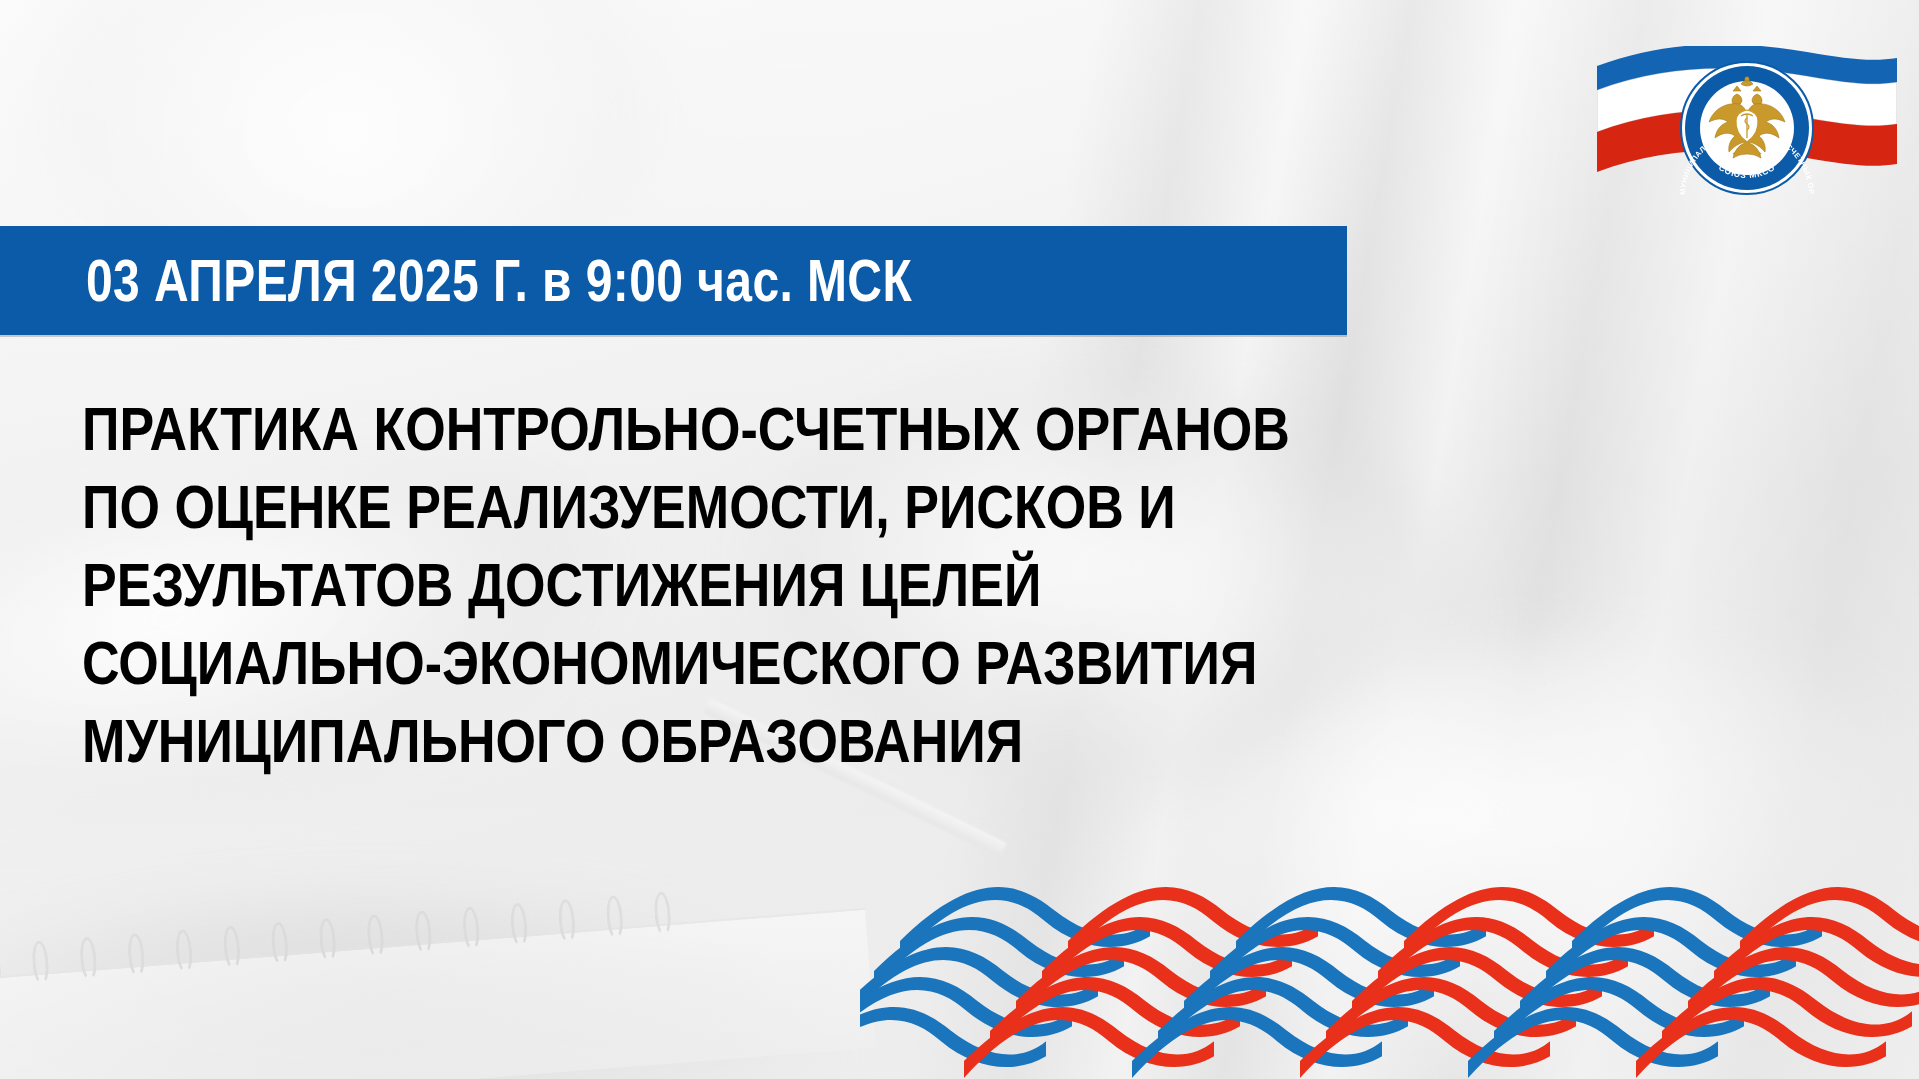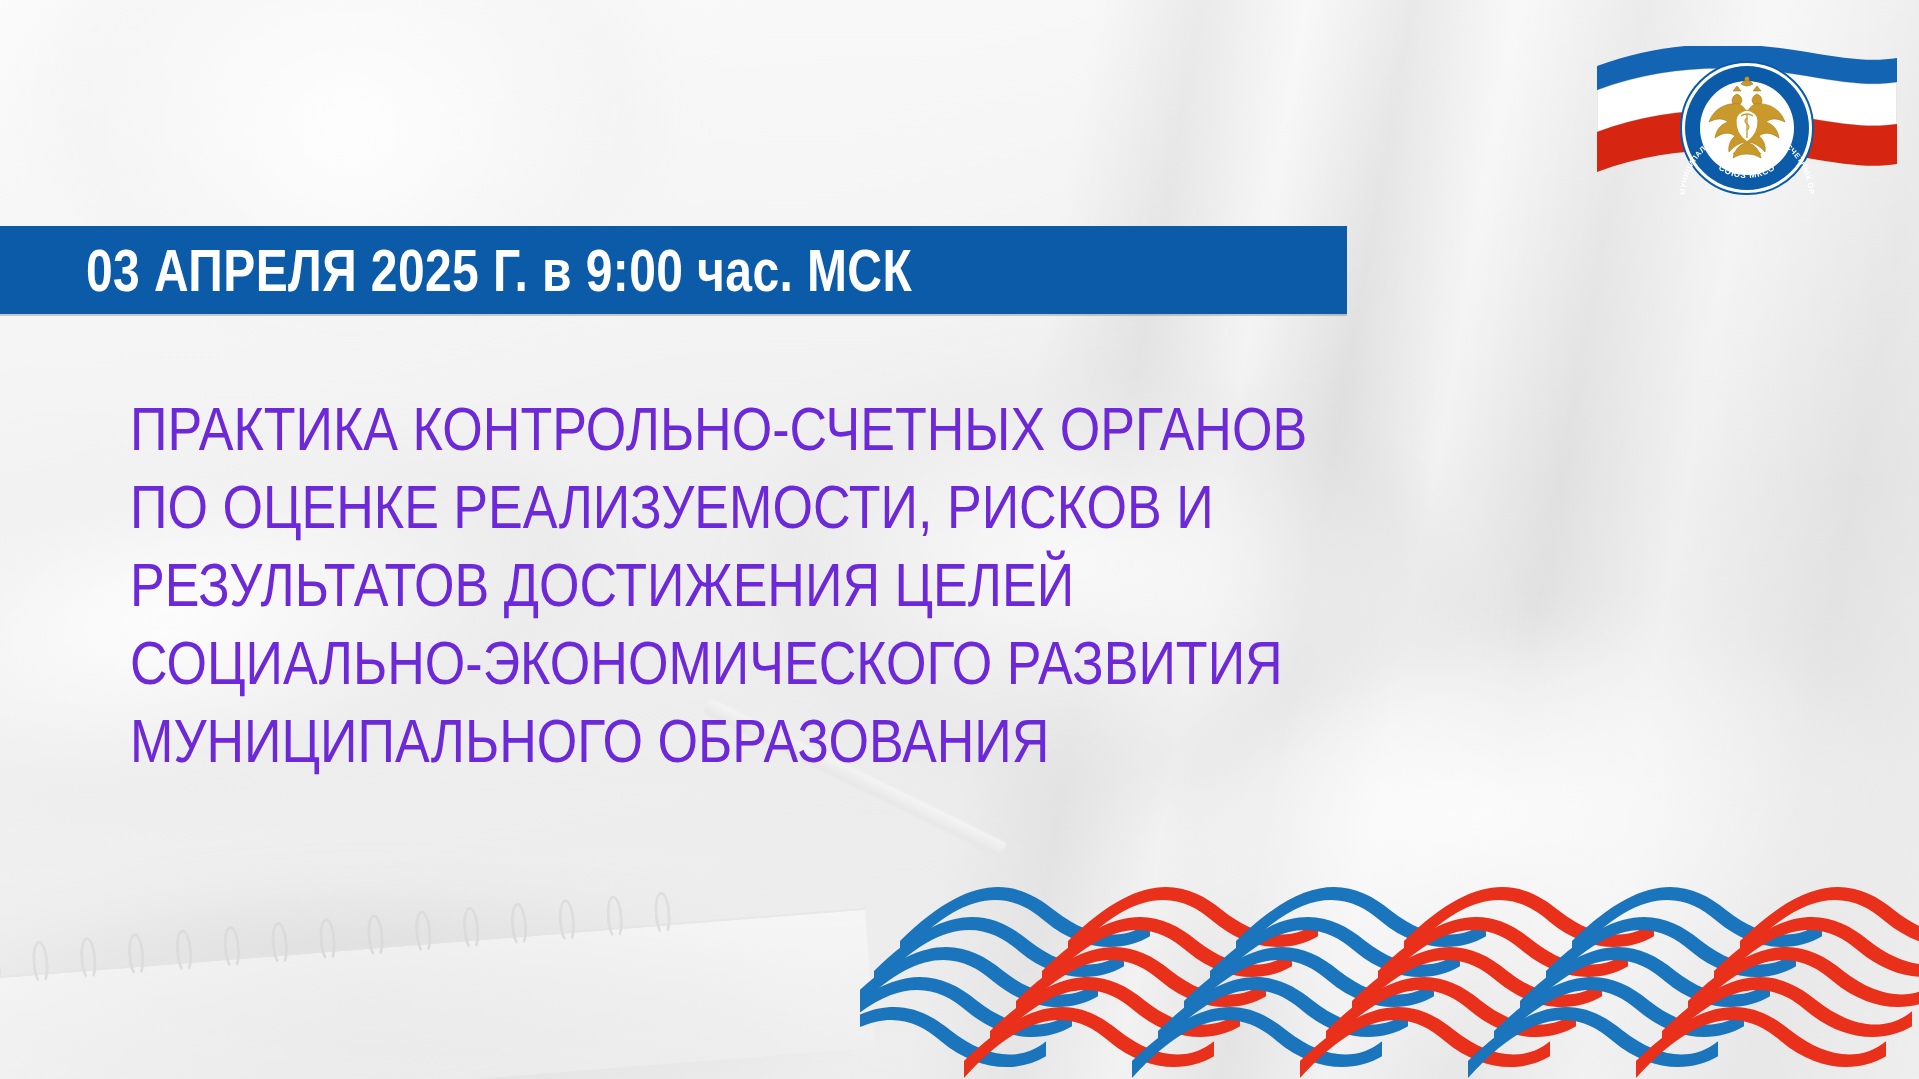--- a/index.html
+++ b/index.html
@@ -130,21 +130,21 @@
     white-space: nowrap;
     text-shadow: 0 1px 0 rgba(255,255,255,0.8);
   }
 
   
   .date-banner {
     position: absolute;
     left: 0;
     top: 226px;
     width: 1347px;
-    height: 88px;
+    height: 109px;
     background: #0B5BA8;
     display: flex;
     align-items: center;
     box-shadow: 0 2px 0 rgba(0,0,0,0.18);
   }
   .date-banner .date-text {
     margin-left: 86px;
     color: #ffffff;
     font-size: 60px;
     font-weight: 700;
@@ -153,26 +153,25 @@
     transform: scaleX(0.80);
     transform-origin: left center;
   }
 
   
   .headline {
     position: absolute;
     left: 82px;
     top: 390px;
     width: 1660px;
-    color: #6d28d9;
+    color: #000000;
     font-size: 62px;
-    font-weight: 400;
+    font-weight: 700;
     line-height: 78px;
     letter-spacing: 0px;
-    margin-left: 48px;
   }
   .headline .hl-line {
     display: block;
     white-space: nowrap;
     transform: scaleX(0.84);
     transform-origin: left center;
   }
 
   
   .waves {

